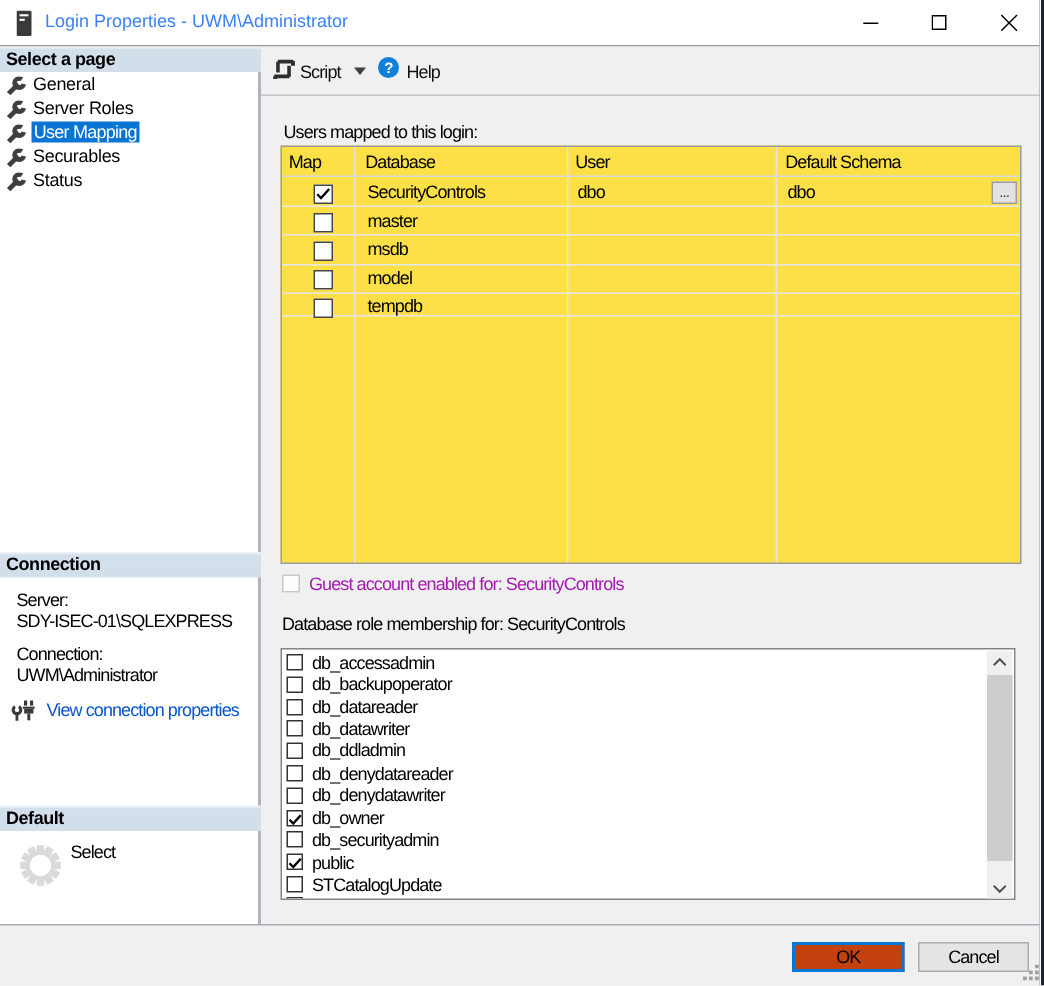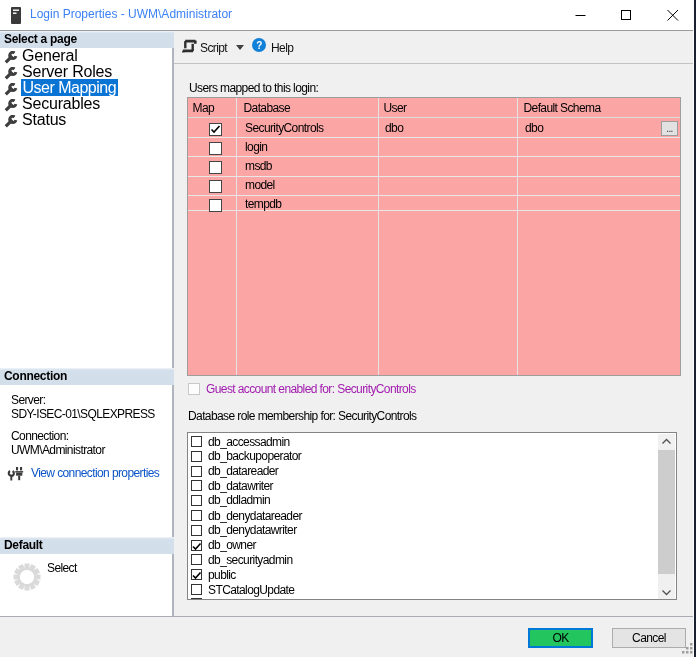--- a/index.html
+++ b/index.html
@@ -10,47 +10,47 @@
   #titlebar { left:0; top:0; width:696px; height:30px; background:#fff; }
   #titletext { left:30px; top:7px; font-size:12px; color:#3b82f6; letter-spacing:0; }
   #titlesep { left:0; top:30px; width:696px; height:1.5px; background:#9b9b9b; }
   
   #winborder { right:0; top:0; width:2px; height:657px; background:#1b2130; border-left:1px solid #fbfbfb; width:3px; }
   
   #leftpanel { left:0; top:31px; width:174px; height:585px; background:#fff; border-right:2px solid #b0b5bd; }
   .sechdr { position:absolute; left:0; width:174px; height:17px; z-index:3;
             background:linear-gradient(180deg,#eff3f8 0px,#e7edf4 1px,#d3dfeb 2px,#d2deea 100%);
             font-weight:bold; font-size:12px; line-height:17px; padding-left:4px; letter-spacing:-0.3px; }
-  .pageitem { position:absolute; left:0; width:137px; height:16px; font-size:16px; line-height:16px; letter-spacing:-0.2px; }
+  .pageitem { position:absolute; left:0; width:137px; height:16px; font-size:12px; line-height:16px; letter-spacing:-0.2px; }
   .pageitem .lbl { position:absolute; left:22px; top:0; }
   .pageitem svg { position:absolute; left:4px; top:3px; }
   .sel { background:#0a74d5; color:#fff; padding:0 2px; margin-left:-1.5px; letter-spacing:-0.5px; }
   .conntext { position:absolute; left:11px; font-size:12px; line-height:13.5px; }
   #connlink { position:absolute; left:31px; top:466px; font-size:12px; color:#0a55c8; }
   
   #rightpanel { left:174px; top:31px; width:520px; height:585px; background:#f0f0f0; }
   #toolbar { left:174px; top:31px; width:520px; height:33px; background:#f0f0f0; border-bottom:1px solid #c3c3c3; }
   .tb-txt { position:absolute; top:41px; font-size:12px; color:#111; }
   
-  #grid { left:187px; top:97px; width:494px; height:279px; background:#fca5a5; border:1px solid #9d9d9d; }
+  #grid { left:187px; top:97px; width:494px; height:279px; background:#fde047; border:1px solid #9d9d9d; }
   .vline { position:absolute; top:0; width:1px; height:277px; background:#e4e4e4; }
   .hline { position:absolute; left:0; width:492px; height:1px; background:#e8e8e8; }
   .gtext { position:absolute; font-size:12px; }
   .cb { position:absolute; width:13px; height:13px; border:1px solid #454545; background:#fff; }
   
   #rolelist { left:187px; top:432px; width:490px; height:168px; background:#fff; border:1px solid #848484; overflow:hidden; }
   .lcb { position:absolute; left:3px; width:11px; height:11px; border:1px solid #333; background:#fff; }
   .ltxt { position:absolute; left:20px; font-size:12px; line-height:12px; }
   
   #sbar { position:absolute; right:1px; top:1px; width:17px; height:166px; background:#f0f0f0; }
   #sthumb { position:absolute; left:0; top:16px; width:17px; height:124px; background:#cdcdcd; }
   
   #botsep { left:0; top:616px; width:694px; height:2px; background:#aaadb6; }
   #botstrip { left:0; top:617px; width:694px; height:40px; background:#f0f0f0; }
-  #okbtn { position:absolute; left:528px; top:628px; width:65px; height:20px; background:#22c55e; border:2px solid #0078d7; font-size:12px; text-align:center; line-height:16px; }
+  #okbtn { position:absolute; left:528px; top:628px; width:75px; height:20px; background:#c2410c; border:2px solid #0078d7; font-size:12px; text-align:center; line-height:16px; }
   #cancelbtn { position:absolute; left:612px; top:628px; width:74px; height:20px; background:#e4e4e4; border:1px solid #acacac; font-size:12px; text-align:center; line-height:18px; }
   .chk path { stroke:#000; stroke-width:1.6; fill:none; }
 </style>
 </head>
 <body>
 
   <div class="abs" id="titlebar"></div>
   <svg class="abs" style="left:11px;top:7px" width="11" height="17" viewBox="0 0 11 17">
     <rect x="0" y="0" width="10" height="17" rx="1" fill="#3a3a3a"></rect>
     <rect x="2" y="2.5" width="6" height="1.4" fill="#fff"></rect>
@@ -184,21 +184,21 @@
 
     <div class="cb" style="left:21px;top:25px"><svg class="chk" width="11" height="11">
         <path d="M1.5 5.5 L4 8 L9.5 2"></path>
       </svg></div>
     <div class="gtext" style="left:57px;top:23px">SecurityControls</div>
     <div class="gtext" style="left:197px;top:23px">dbo</div>
     <div class="gtext" style="left:337px;top:23px">dbo</div>
     <div style="position:absolute;left:473px;top:23px;width:17px;height:15px;background:#e2e2e2;border:1px solid #9d9d9d;text-align:center;line-height:14px;font-size:10px;color:#333">...</div>
 
     <div class="cb" style="left:21px;top:44px"></div>
-    <div class="gtext" style="left:57px;top:42px">login</div>
+    <div class="gtext" style="left:57px;top:42px">master</div>
     <div class="cb" style="left:21px;top:63px"></div>
     <div class="gtext" style="left:57px;top:61px">msdb</div>
     <div class="cb" style="left:21px;top:82px"></div>
     <div class="gtext" style="left:57px;top:80px">model</div>
     <div class="cb" style="left:21px;top:101px"></div>
     <div class="gtext" style="left:57px;top:99px">tempdb</div>
   </div>
 
   <div class="abs" style="left:188px;top:383px;width:12px;height:12px;border:1px solid #c8c8c8;background:#fdfdfd"></div>
   <div class="abs" style="left:206px;top:382px;font-size:12px;color:#a21caf">Guest account enabled for: SecurityControls</div>

